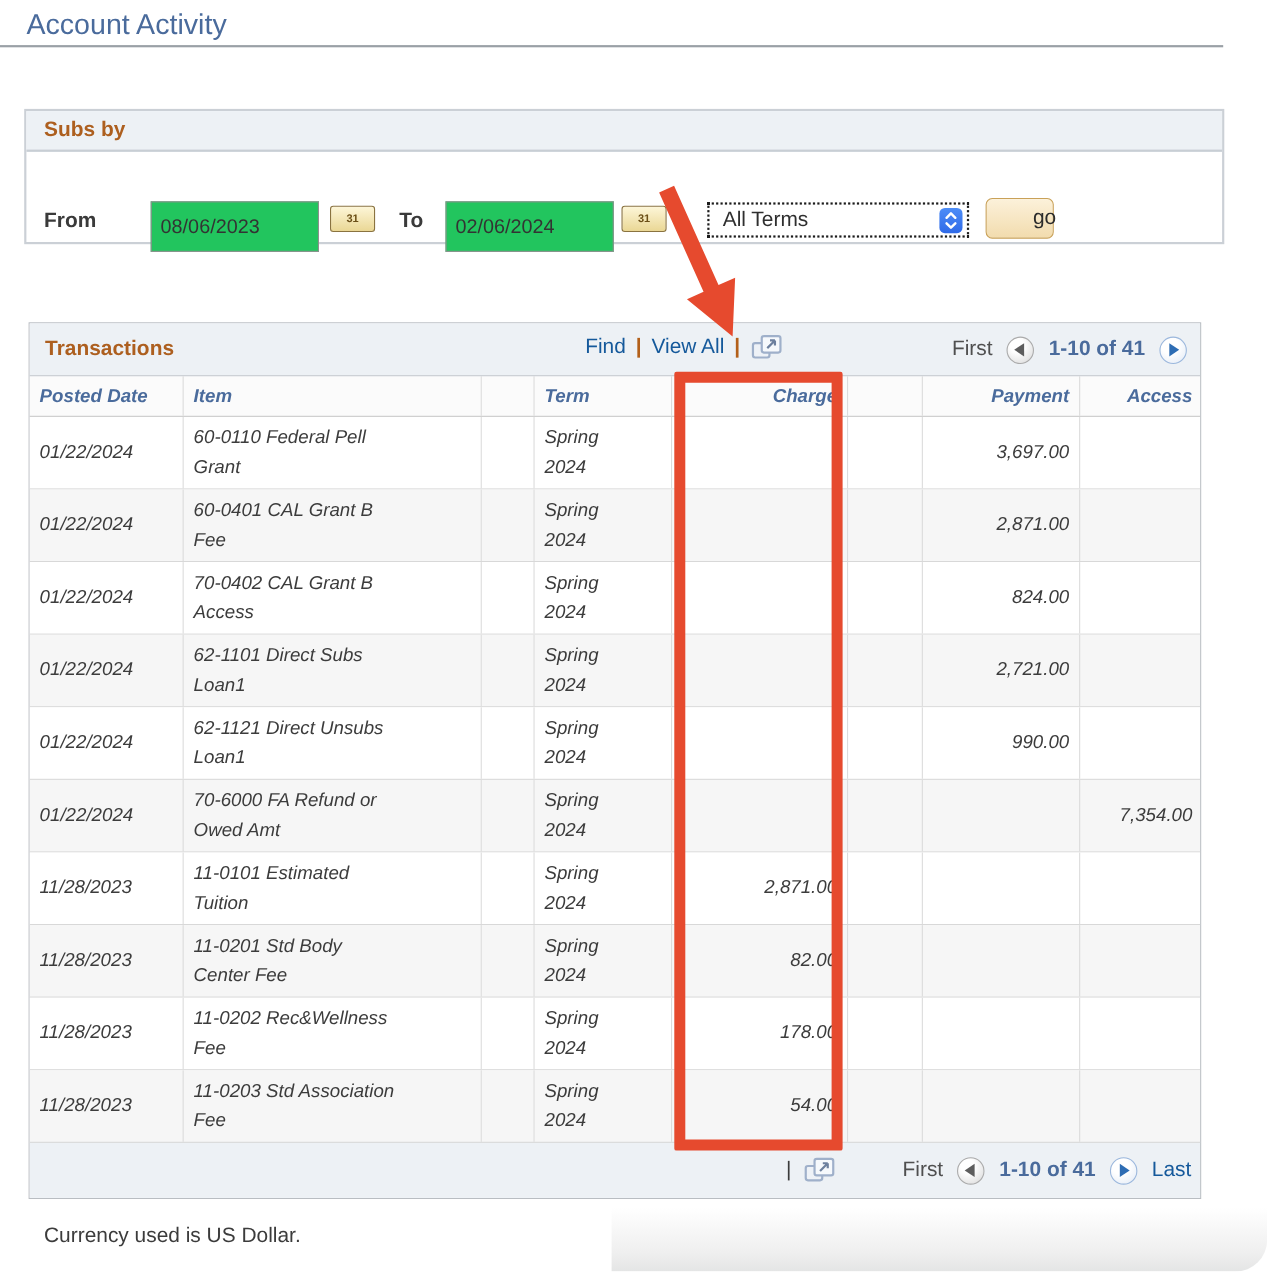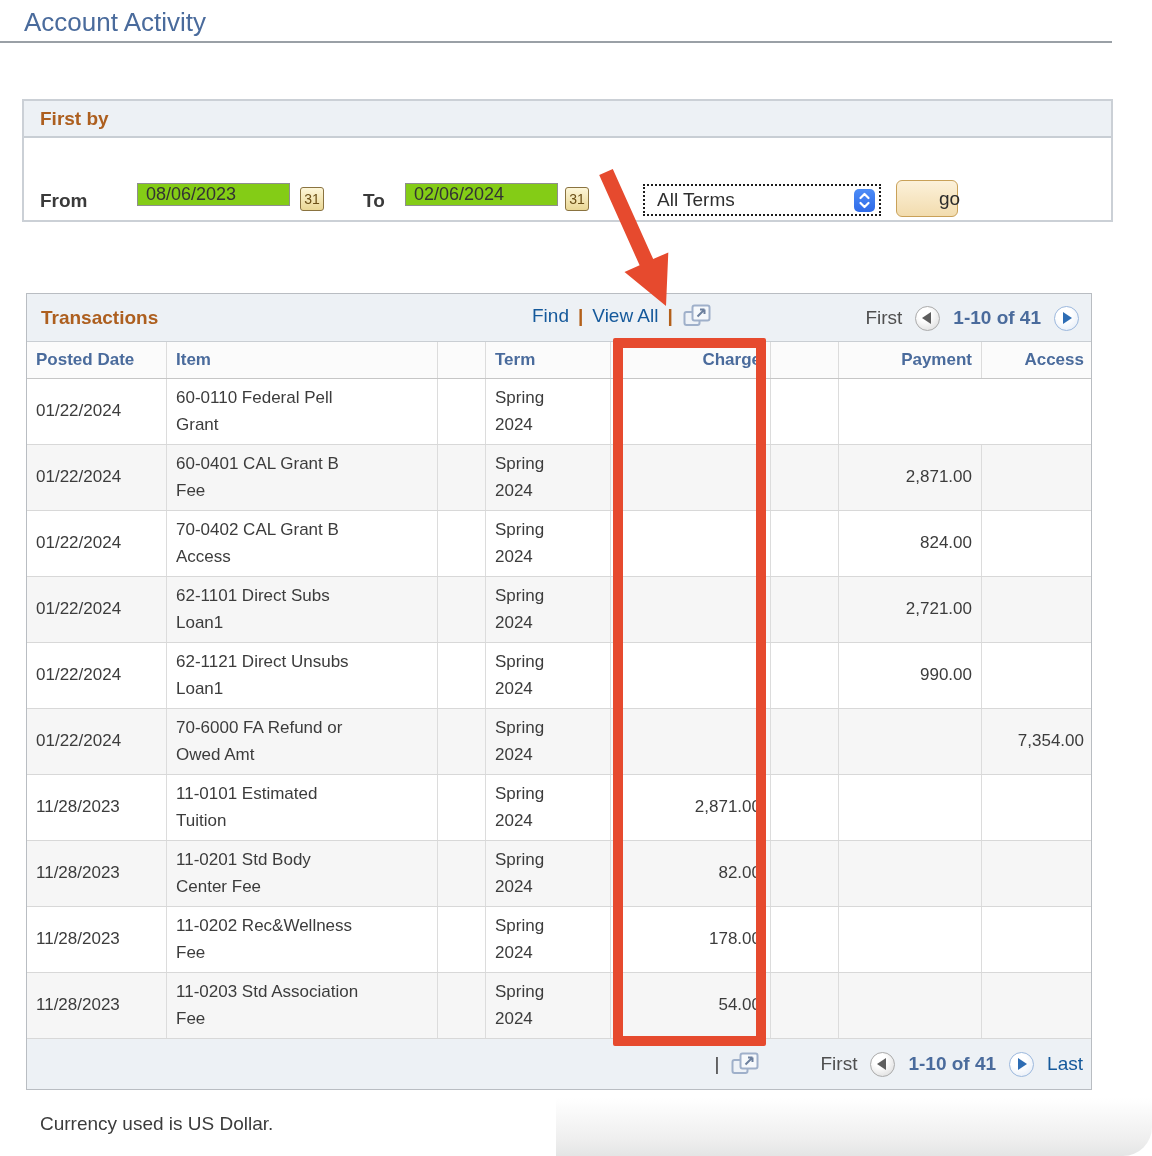--- a/index.html
+++ b/index.html
@@ -13,27 +13,27 @@
   .title-rule { position:absolute; left:0; top:41px; width:1112px; height:2px; background:#9aa0a6; }
 
   
   .viewby { position:absolute; left:22px; top:99px; width:1091px; height:123px;
             border:2px solid #cbd0d6; background:#fff; }
   .box-header { height:37px; background:#edf1f5; border-bottom:2px solid #c8ced4;
                 display:flex; align-items:center; padding-left:16px; }
   .box-header-title { font-size:19px; font-weight:bold; color:#ad5f1f; }
   .viewby-body { position:relative; height:80px; }
   .fld-label { position:absolute; font-size:19px; font-weight:bold; color:#3a3a3a; }
-  .date-input { position:absolute; width:153px; height:23px; border:1px solid #8f8f8f;
+  .date-input { position:absolute; width:153px; height:46px; border:1px solid #8f8f8f;
                 font-family:"Liberation Sans",sans-serif; font-size:18px; color:#333;
-                padding:0 8px; background:#84cc16; }
-  .cal-icon { position:absolute; width:24px; height:24px; border:1px solid #8a7340; border-radius:3px;
+                padding:0 8px; background:#22c55e; }
+  .cal-icon { position:absolute; width:41px; height:24px; border:1px solid #8a7340; border-radius:3px;
               background:linear-gradient(180deg,#fdf6d8,#ead795);
               display:flex; align-items:center; justify-content:center;
-              font-size:14px; font-weight:normal; color:#6b4f17; cursor:pointer; }
+              font-size:10px; font-weight:bold; color:#6b4f17; cursor:pointer; }
   .term-select { position:absolute; width:238px; height:32px; border:2px dotted #1c1c1c; background:#fff;
                  display:flex; align-items:center; padding:0 4px 0 12px; cursor:pointer; }
   .term-select-value { flex:1; font-size:19px; color:#2f2f2f; }
   .stepper { width:21px; height:23px; border-radius:5px; background:linear-gradient(180deg,#4d8df7,#2f6ae8);
              display:flex; flex-direction:column; align-items:center; justify-content:center; }
   .go-btn { position:absolute; width:62px; height:37px; border:1px solid #c9a158; border-radius:6px;
             background:linear-gradient(180deg,#fcf1da,#f2dcae); font-family:"Liberation Sans",sans-serif;
             font-size:19px; color:#2c2c2c; cursor:pointer;padding-left:42px; }
 
   
@@ -51,21 +51,21 @@
   .pag-range { font-size:19px; font-weight:bold; color:#4a6b9c; }
   .pag-btn { width:25px; height:25px; border-radius:50%; display:flex; align-items:center;
              justify-content:center; cursor:pointer; }
   .pag-btn.prev { background:radial-gradient(circle at 38% 32%, #ffffff 30%, #d9d9d9 95%); border:1px solid #ababab; }
   .pag-btn.next { background:radial-gradient(circle at 38% 32%, #ffffff 35%, #e3ebf6 95%); border:1px solid #9cb8dd; }
   .tri-l { width:0; height:0; border-top:6px solid transparent; border-bottom:6px solid transparent;
            border-right:9px solid #5d5d5d; margin-right:2px; }
   .tri-r { width:0; height:0; border-top:6px solid transparent; border-bottom:6px solid transparent;
            border-left:9px solid #2e6db4; margin-left:2px; }
 
-  .t-colheader, .t-row { display:grid; grid-template-columns:140px 271px 48px 125px 160px 68px 143px 111px; }
+  .t-colheader, .t-row { display:grid; grid-template-columns:140px 271px 48px 125px 160px 68px 143px 111px;font-style:italic; }
   .t-colheader { height:37px; background:#fbfbfb; border-bottom:1px solid #c6c6c6; }
   .hcell { display:flex; align-items:center; padding:0 9px; font-size:17px; font-weight:bold;
            color:#4a6b9c; border-right:1px solid #dcdcdc; }
   .hcell:last-child { border-right:none; }
   .hcell.num { justify-content:flex-end; }
   .t-row { height:66px; border-bottom:1px solid #d8d8d8; background:#fff; }
   .t-row:nth-child(even) { background:#f6f6f6; }
   .cell { display:flex; align-items:center; padding:0 9px; font-size:17px; color:#3c3c3c;
           border-right:1px solid #dcdcdc; line-height:1.55; }
   .cell:last-child { border-right:none; }
@@ -92,21 +92,21 @@
 </head>
 <body>
 
 <div id="screen">
 
   <h1 class="page-title">Account Activity</h1>
   <div class="title-rule"></div>
 
   <div class="viewby">
     <div class="box-header">
-      <span class="box-header-title">First by</span>
+      <span class="box-header-title">Subs by</span>
     </div>
     <div class="viewby-body">
       <span class="fld-label" style="left:16px; top:52px;">From</span>
       <input class="date-input" style="left: 113px; top: 45px;" value="08/06/2023">
       <span class="cal-icon" style="left:276px; top:49px;">31</span>
       <span class="fld-label" style="left:339px; top:52px;">To</span>
       <input class="date-input" style="left: 381px; top: 45px;" value="02/06/2024">
       <span class="cal-icon" style="left:541px; top:49px;">31</span>
       <div class="term-select" style="left:619px; top:46px;">
         <span class="term-select-value">All Terms</span>
@@ -165,20 +165,21 @@
           <div class="cell">01/22/2024</div>
           <div class="cell">
             <span class="item-text">60-0110 Federal Pell Grant</span>
           </div>
           <div class="cell"></div>
           <div class="cell">
             <span class="term-text">Spring 2024</span>
           </div>
           <div class="cell num"></div>
           <div class="cell"></div>
+          <div class="cell num">3,697.00</div>
           <div class="cell num"></div>
         </div>
         <div class="t-row">
           <div class="cell">01/22/2024</div>
           <div class="cell">
             <span class="item-text">60-0401 CAL Grant B Fee</span>
           </div>
           <div class="cell"></div>
           <div class="cell">
             <span class="term-text">Spring 2024</span>

